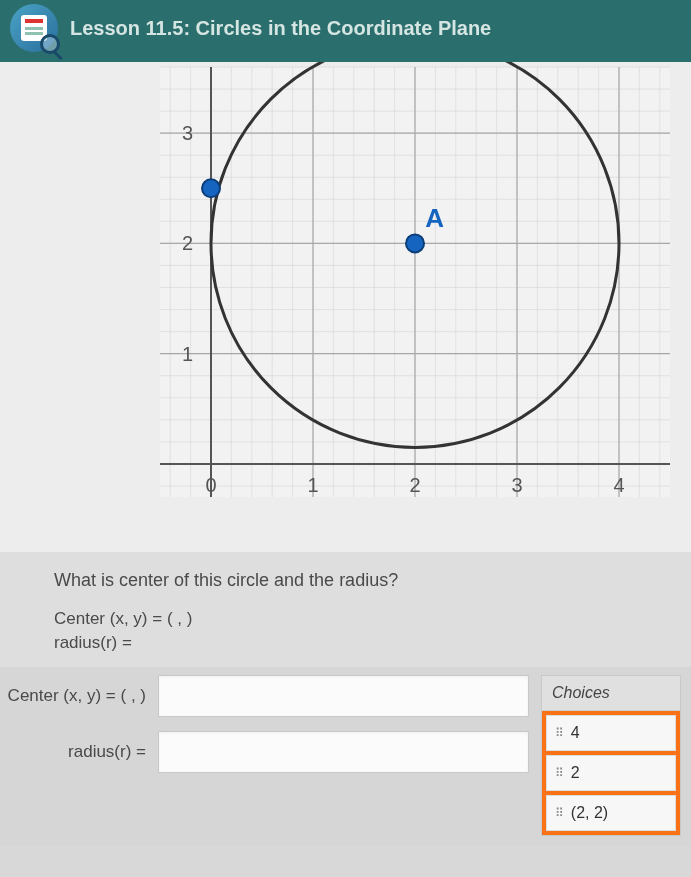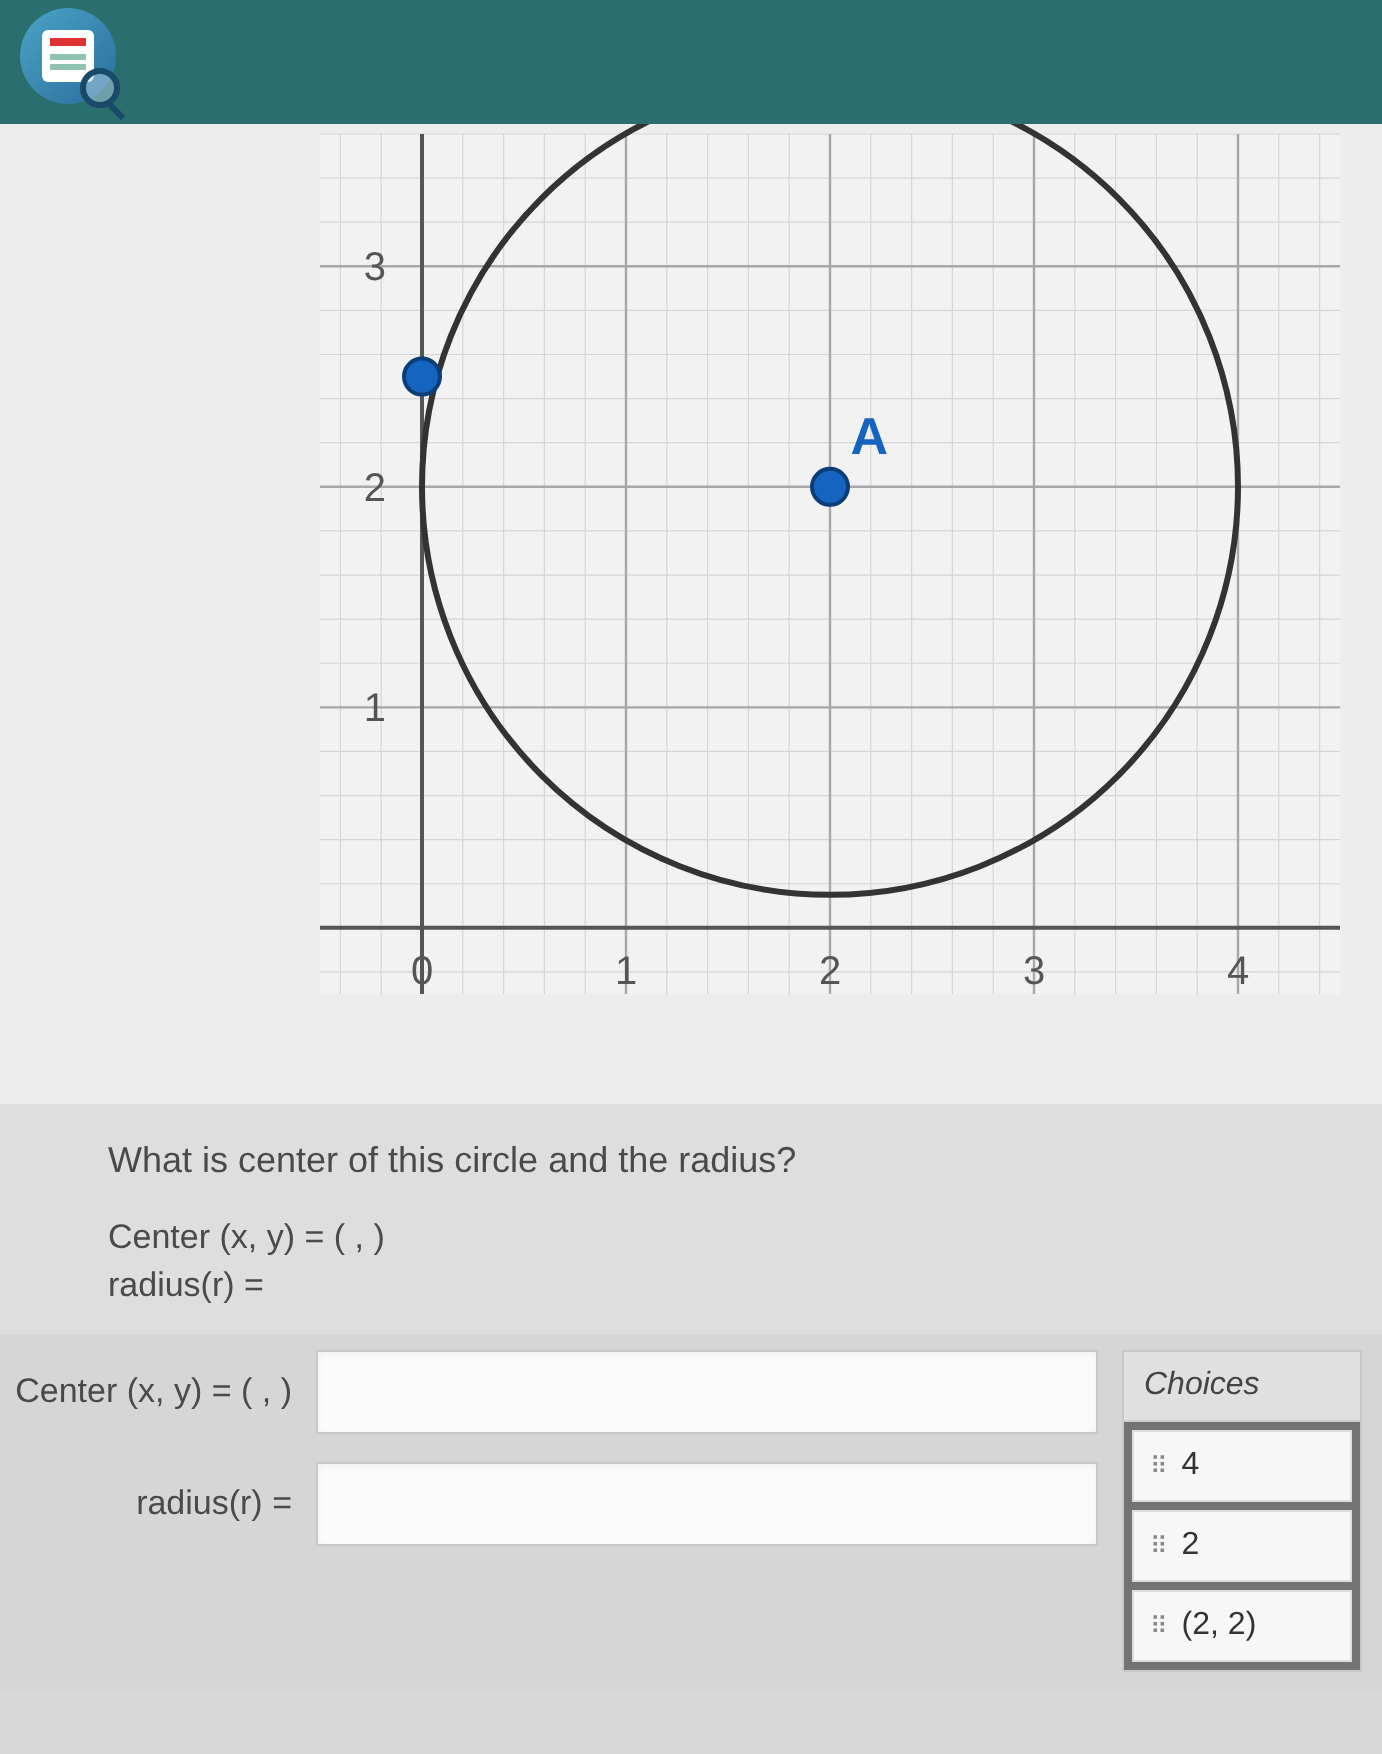--- a/index.html
+++ b/index.html
@@ -19,36 +19,37 @@
 .graph-area { background:#ededed; padding: 0 10px 10px 10px; }
 .graph-svg { display:block; margin-left:90px; }
 .question-block { padding: 18px 20px 10px 54px; background:#dedede;}
 .question-text { font-size: 18px; color:#4a4a4a; font-weight:500; margin-bottom:18px;}
 .eq-line { font-size: 17px; color:#4a4a4a; margin-bottom:4px;}
 .answer-area { display:flex; background:#d6d6d6; padding: 8px 10px 10px 0; gap:12px; align-items:flex-start;}
 .answers-left { flex:1; }
 .answer-row { display:flex; align-items:center; margin-bottom:14px; gap:8px;}
 .answer-label { width:150px; text-align:right; font-size:17px; color:#4a4a4a; padding-right:4px;}
 .answer-slot { flex:1; height:42px; background:#fbfbfb; border:1px solid #c8c8c8; box-shadow: inset 0 1px 3px rgba(0,0,0,0.05);}
-.choices-panel { width:120px; background:#737373; border:1px solid #c8c8c8; }
+.choices-panel { width:140px; background:#f97316; border:1px solid #c8c8c8; }
 .choices-header { padding:8px 10px; font-style:italic; font-size:16px; color:#444; border-bottom:1px solid #ccc; background:#e0e0e0;}
 .choice-item { display:flex; align-items:center; gap:8px; padding:8px 8px; background:#f7f7f7; margin:4px; border:1px solid #ddd; font-size:16px; color:#333; cursor:grab;}
 .drag-icon { color:#888; font-size:12px; letter-spacing:-1px;}
 </style>
 </head>
 <body>
 
 <div class="header">
   <div class="logo-wrap">
     <div class="logo-bg">
       <div class="logo-doc"></div>
     </div>
     <div class="logo-mag"></div>
   </div>
   <div class="header-text">
+    <div class="title">Lesson 11.5: Circles in the Coordinate Plane</div>
   </div>
 </div>
 
 <div class="content">
 
   <div class="graph-area">
     <svg id="graph" class="graph-svg" width="580" height="480">
         <rect x="60" y="5" width="510" height="430" fill="#f2f2f2"></rect>
         <line x1="70.2" y1="5" x2="70.2" y2="435" stroke="#d5d5d5" stroke-width="0.6"></line>
         <line x1="90.6" y1="5" x2="90.6" y2="435" stroke="#d5d5d5" stroke-width="0.6"></line>

